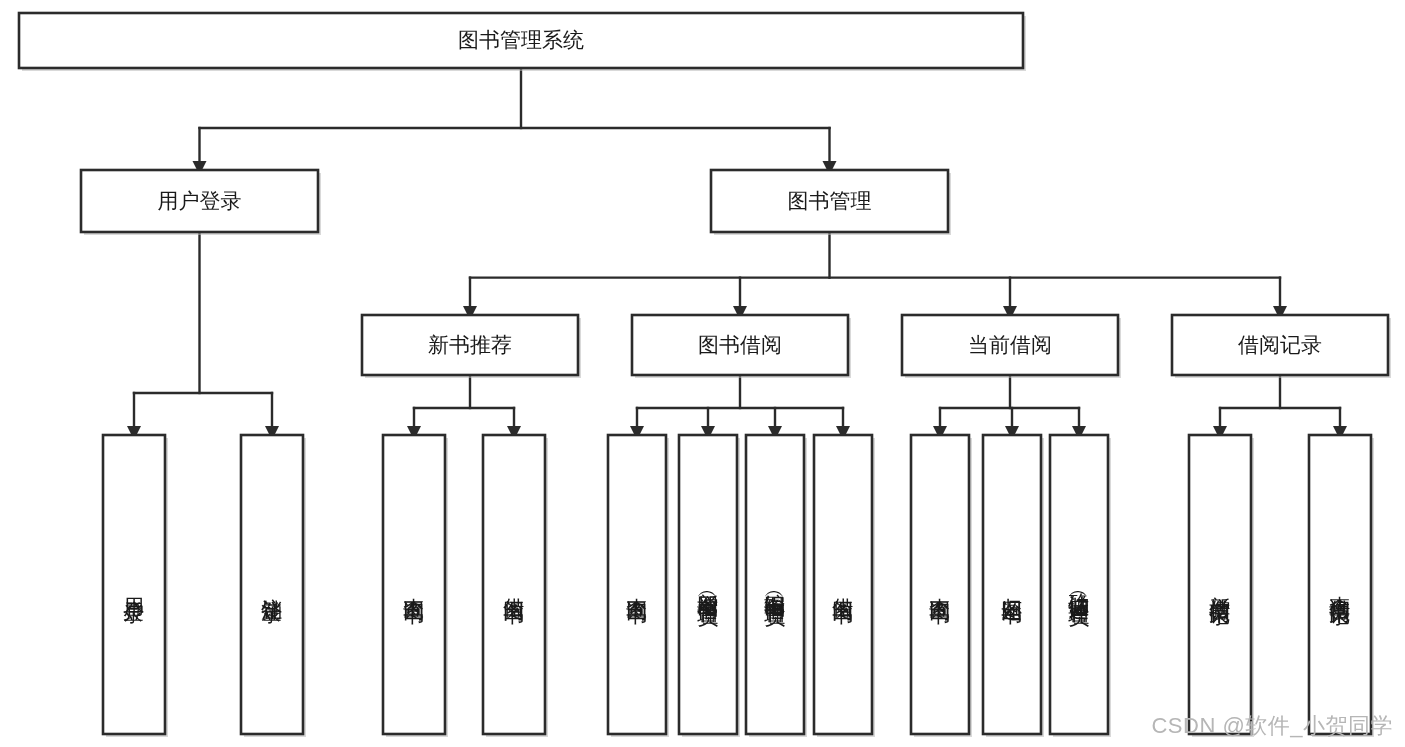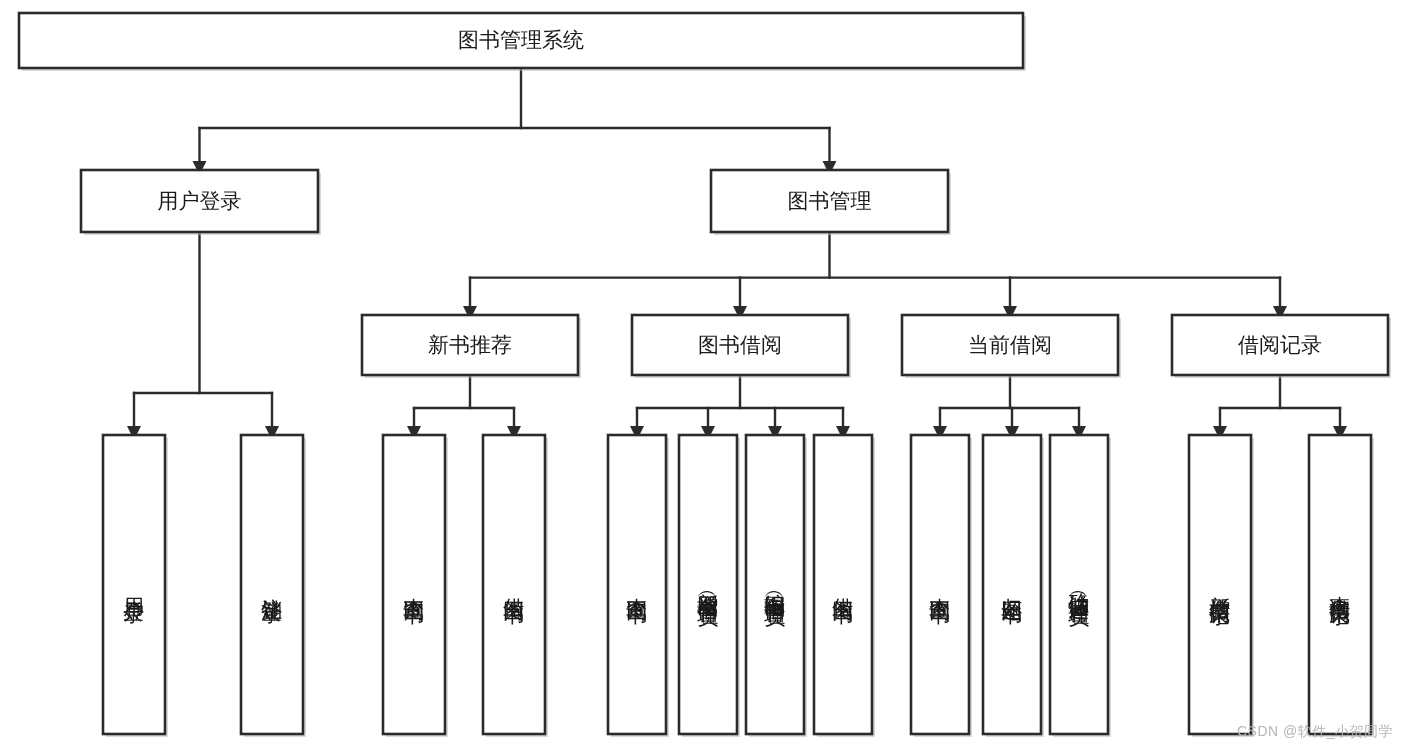--- a/index.html
+++ b/index.html
@@ -65,21 +65,21 @@
     align-items: center;
     justify-content: center;
     white-space: nowrap;
     pointer-events: none;
   }
   .watermark {
     position: absolute;
     right: 12px;
     bottom: 6px;
     font-family: "Liberation Sans", sans-serif;
-    font-size: 14px;
+    font-size: 22px;
     color: #b6b6b6;
     letter-spacing: 0.5px;
     user-select: none;
   }
 </style>
 </head>
 <body>
 
 <div id="diagram-root">
   <svg class="diagram-canvas" viewBox="0 0 1405 747">

